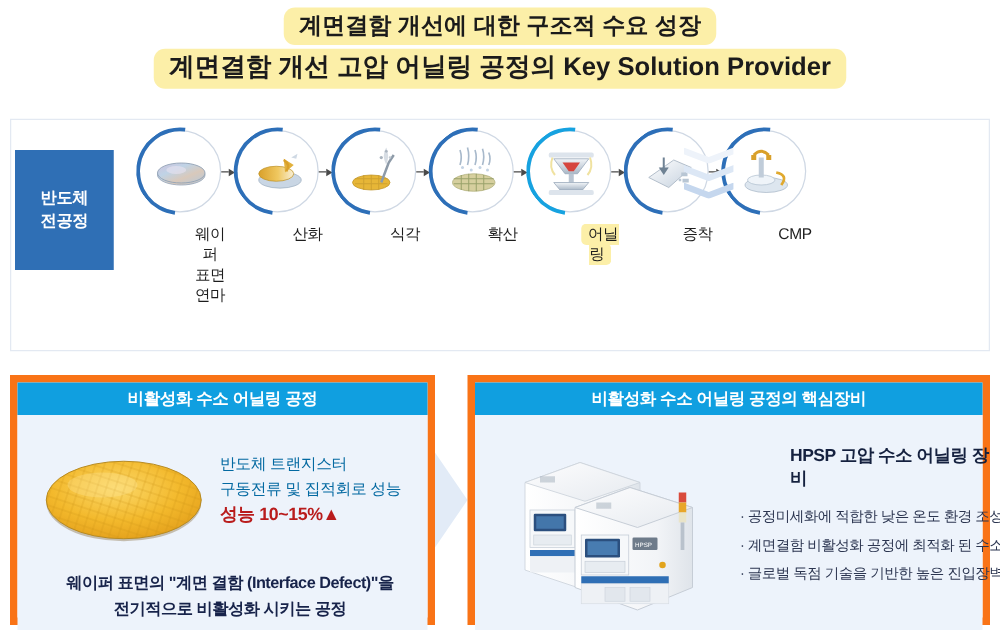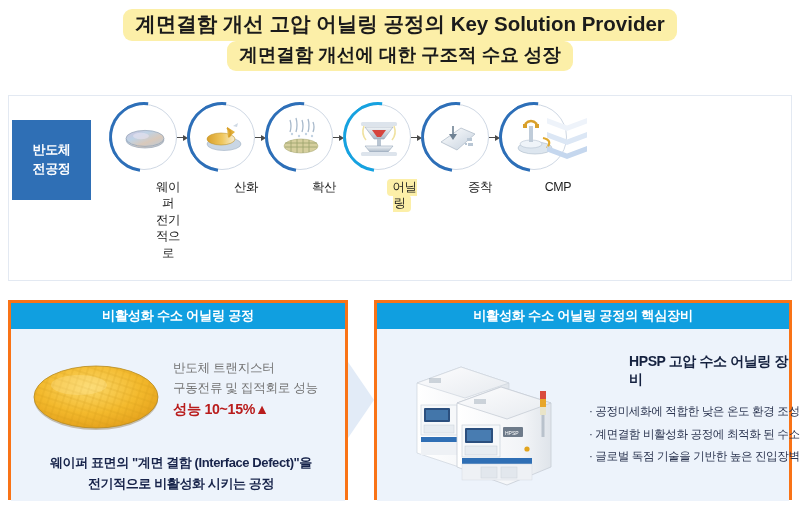--- a/index.html
+++ b/index.html
@@ -35,21 +35,21 @@
     border: 1px solid #E3E9F2;
     background: #ffffff;
   }
   .process-header {
     height: 27px; background: #3274B6; color: #fff;
     display:flex; align-items:center; justify-content:center;
     font-size: 13.5px; font-weight: bold; letter-spacing: -0.2px;
   }
   .process-body { position: relative; height: 158px; }
   .side-label {
-    position: absolute; left: 3px; top: 24px; width: 79px; height: 80px;
+    position: absolute; left: 3px; top: 24px; width: 79px; height: 96px;
     background: #2F6FB5; color: #ffffff;
     display:flex; flex-direction: column; align-items:center; justify-content:center;
     font-size: 13px; font-weight: bold; line-height: 1.45; letter-spacing:-0.3px;
   }
   .steps {
     position: absolute; left: 96px; top: 8px; width: 684px; height: 148px;
     display: flex; align-items: flex-start;
   }
   .step { position: relative; width: 78px; display:flex; flex-direction:column; align-items:center; }
   .step-ring {
@@ -92,38 +92,38 @@
     display:flex; flex-direction:column; align-items:center; gap:1px;
   }
   .chev { width: 40px; height: 13px; position:relative; }
   .chev::before {
     content:""; position:absolute; inset:0;
     clip-path: polygon(0 0, 50% 58%, 100% 0, 100% 42%, 50% 100%, 0 42%);
     background: currentColor;
   }
 
   
-  .panel { position:absolute; border:3px solid #f97316; }
+  .panel { position:absolute; border:6px solid #f97316; }
   .panel-header {
     height: 26px; background:#109FE0; color:#fff;
     display:flex; align-items:center; justify-content:center;
     font-size: 13.2px; font-weight:bold; letter-spacing:-0.3px;
   }
   .panel-body { background:#EDF3FB; position:relative; }
 
   .panel-left { left: 8px; top: 300px; width: 340px; height: 200px; }
   .panel-left .panel-body { height: 172px; }
   .panel-right { left: 374px; top: 300px; width: 418px; height: 200px; }
   .panel-right .panel-body { height: 172px; }
 
   .wafer-row { position:absolute; left:0; top:24px; width:340px; height:84px; }
   .wafer { position:absolute; left: 20px; top: 10px; width: 130px; height: 70px; }
   .wafer-text { position:absolute; left: 162px; top: 6px; }
   .wafer-text .l {
-    font-size: 12.6px; color:#737373; line-height:1.58; letter-spacing:-0.3px; font-weight:500;
+    font-size: 12.6px; color:#0369a1; line-height:1.58; letter-spacing:-0.3px; font-weight:500;
   }
   .wafer-text .perf {
     font-size: 14.2px; color:#b91c1c; font-weight:bold; line-height:1.5; letter-spacing:-0.3px;
   }
   .left-bottom {
     position:absolute; left:0; top:124px; width:340px; text-align:center;
     font-size: 13px; color:#17234A; font-weight:bold; line-height:1.6; letter-spacing:-0.4px;
   }
 
   .equip { position:absolute; left: 22px; top: 16px; width: 190px; height: 145px; }
@@ -139,25 +139,25 @@
   .link-arrow {
     position:absolute; left: 348px; top: 362px; width: 28px; height: 76px;
   }
 </style>
 </head>
 <body>
 
 <div id="stage">
 
   <div class="title-block">
+    <div class="title-line title-1">
+      <span class="title-hl">계면결함 개선에 대한 구조적 수요 성장</span>
+    </div>
     <div class="title-line title-2">
       <span class="title-hl">계면결함 개선 고압 어닐링 공정의 Key Solution Provider</span>
-    </div>
-    <div class="title-line title-1">
-      <span class="title-hl">계면결함 개선에 대한 구조적 수요 성장</span>
     </div>
   </div>
 
   <div class="process-panel">
     <div class="process-body">
 
       <div class="side-label">
         <span>반도체</span>
         <span>전공정</span>
       </div>
@@ -175,21 +175,21 @@
                     <stop offset="100%" stop-color="#b9c9d9"></stop>
               </linearGradient>
                 </defs>
               <ellipse cx="26" cy="28" rx="19" ry="8" fill="url(#gw)" stroke="#9aa8ba" stroke-width="0.7"></ellipse>
               <ellipse cx="26" cy="26.4" rx="19" ry="8" fill="url(#gw)" stroke="#8fa0b4" stroke-width="0.7"></ellipse>
               <ellipse cx="22" cy="24" rx="8" ry="3.2" fill="#e9e2f0" opacity="0.6"></ellipse>
             </svg>
           </div>
           <div class="step-label">
             <span>웨이퍼</span><br>
-            <span>전기적으로</span>
+            <span>표면연마</span>
           </div>
           <div class="arrow-mini">
               <i></i>
               <b></b>
             </div>
         </div>
 
         <div class="step">
           <div class="step-ring">
             <svg class="step-icon" viewBox="0 0 52 52">
@@ -210,20 +210,40 @@
           <div class="step-label">
             <span>산화</span>
           </div>
           <div class="arrow-mini">
               <i></i>
               <b></b>
             </div>
         </div>
 
 
+        <div class="step">
+          <div class="step-ring">
+            <svg class="step-icon" viewBox="0 0 52 52">
+              <ellipse cx="22" cy="34" rx="15" ry="6" fill="#e7b637" stroke="#c09428" stroke-width="0.6"></ellipse>
+              <path d="M9 31 h26 M9 35 h26 M16 28 v12 M22 28 v12 M28 28 v12" stroke="#c69a2e" stroke-width="0.8" opacity="0.75"></path>
+              <path d="M30 34 L36 18 L40 12" stroke="#8d9aa8" stroke-width="2" fill="none"></path>
+              <path d="M34 20 q-4 -8 0 -14 q3 6 0 14z" fill="#d7dde4"></path>
+              <circle cx="30" cy="14" r="1.3" fill="#aab4bf"></circle>
+              <circle cx="34" cy="9" r="1.1" fill="#aab4bf"></circle>
+              <circle cx="37" cy="14" r="1" fill="#c2cad2"></circle>
+            </svg>
+          </div>
+          <div class="step-label">
+            <span>식각</span>
+          </div>
+          <div class="arrow-mini">
+              <i></i>
+              <b></b>
+            </div>
+        </div>
 
         <div class="step">
           <div class="step-ring">
             <svg class="step-icon" viewBox="0 0 52 52">
               <g stroke="#9fb2c6" stroke-width="1.3" fill="none" opacity="0.9">
                 <path d="M15 8 q2 6 0 12"></path>
                   <path d="M21 6 q2 7 0 14"></path>
                 <path d="M27 8 q2 6 0 12"></path>
                   <path d="M33 7 q2 6 0 13"></path>
                 <path d="M38 10 q2 5 0 10"></path>

